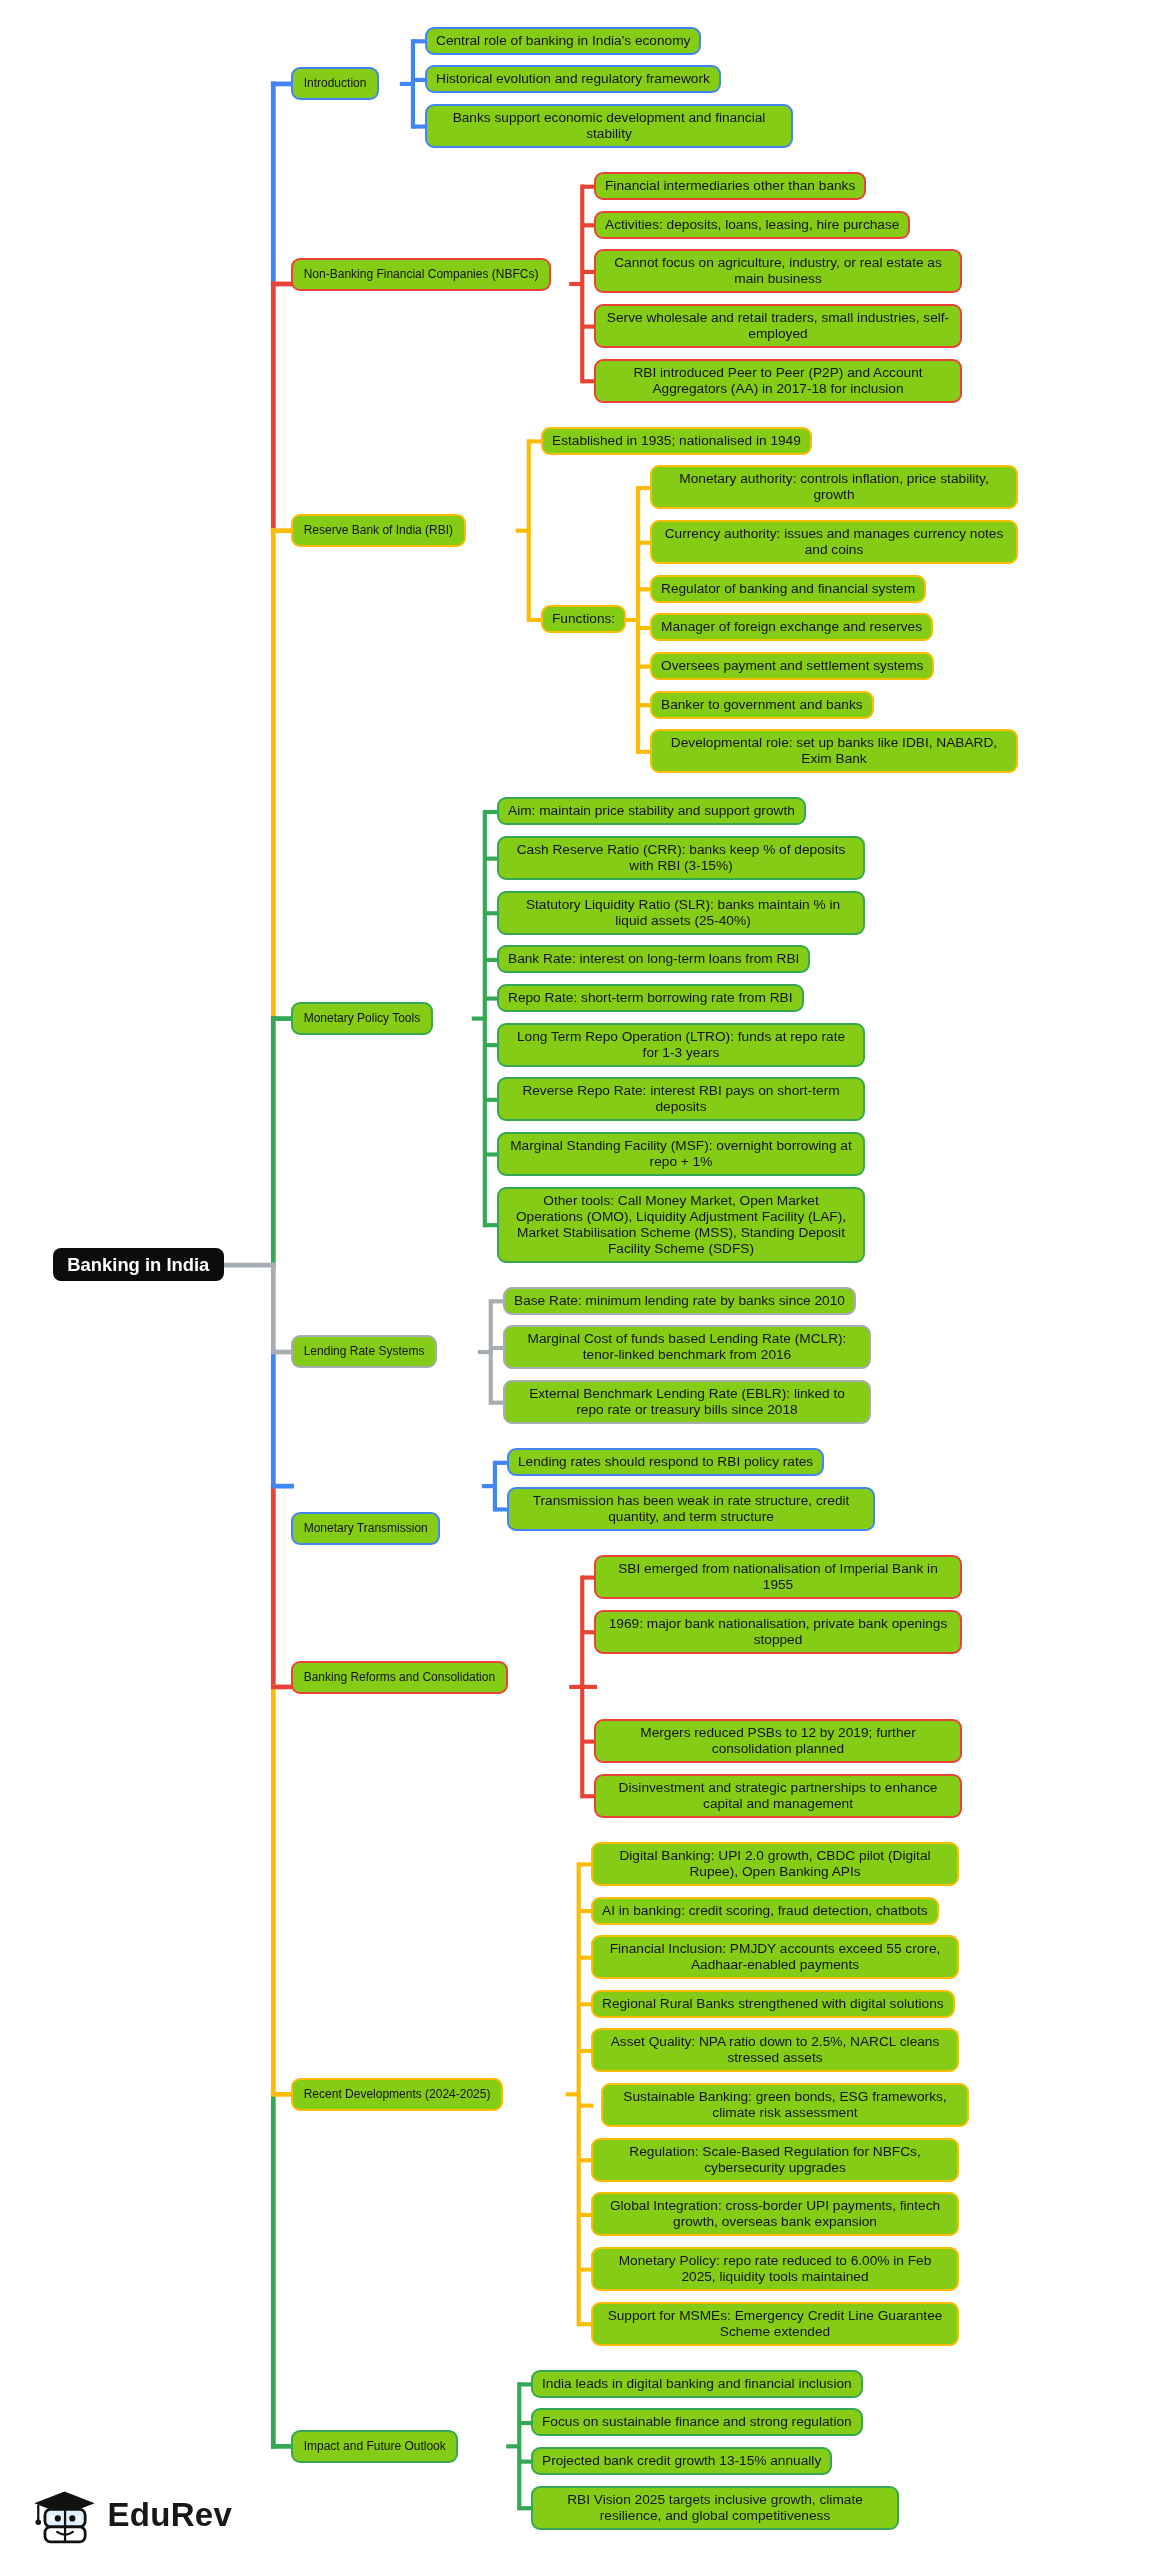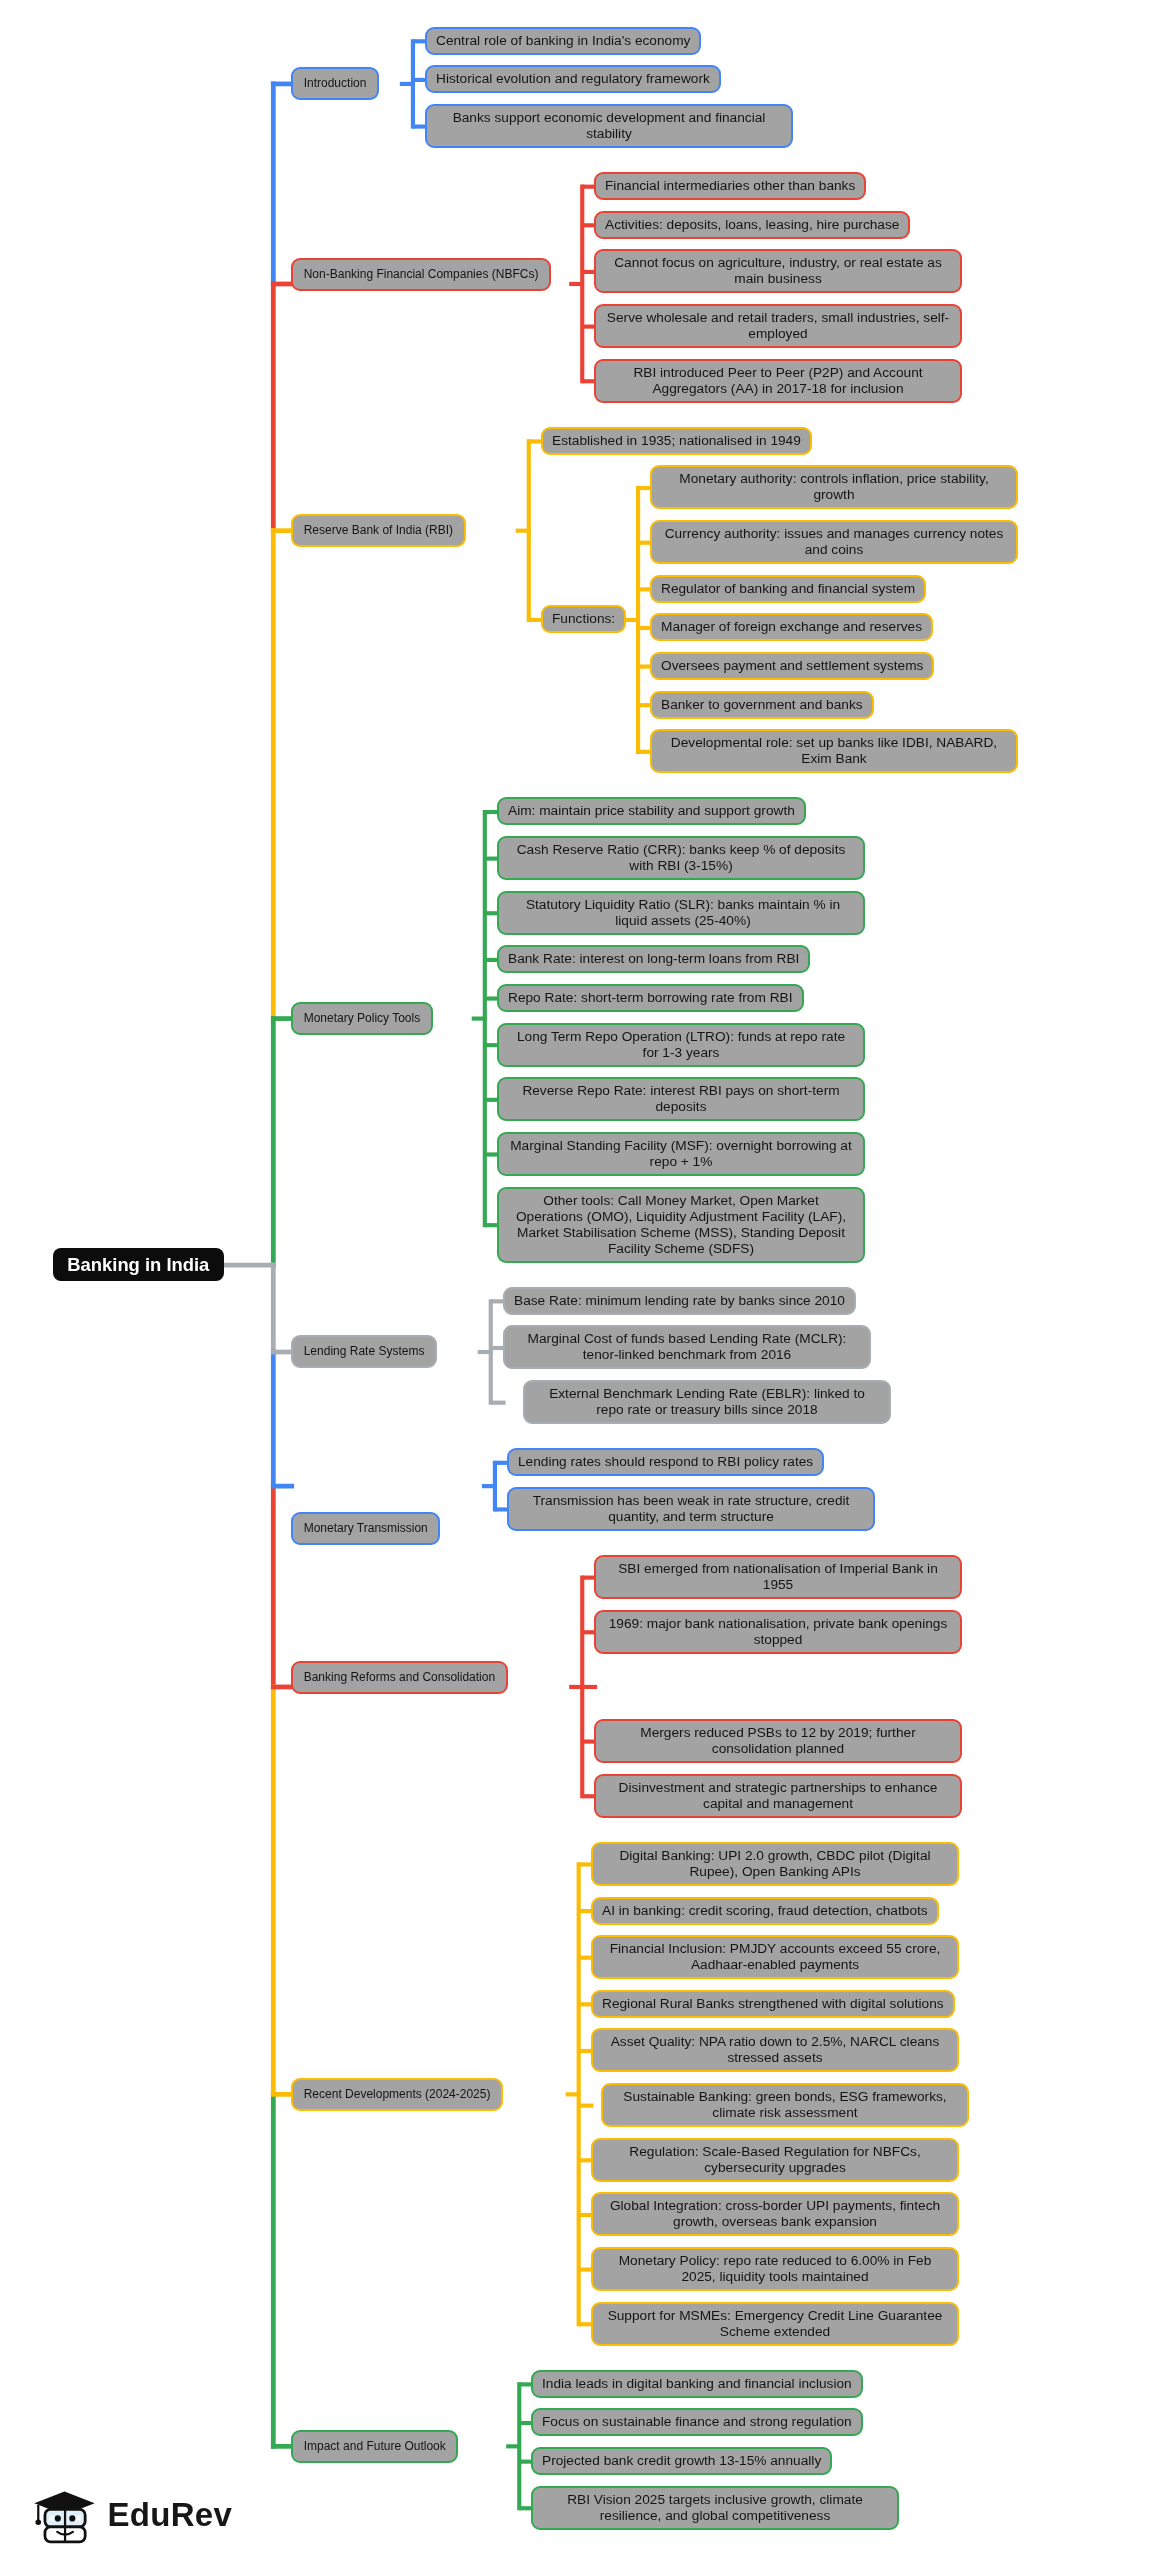--- a/index.html
+++ b/index.html
@@ -4,21 +4,21 @@
 <title>Banking in India</title>
 <style>
   html, body { margin:0; padding:0; background:#ffffff; }
   #canvas {
     position:relative; width:1152px; height:2576px; background:#ffffff;
     font-family:"Liberation Sans","DejaVu Sans",sans-serif; color:#151515;
     overflow:hidden;
   }
   #connectors { position:absolute; left:0; top:0; }
   .node {
-    position:absolute; background:#a3a3a3; box-sizing:border-box;
+    position:absolute; background:#84cc16; box-sizing:border-box;
     border:2.4px solid #999; border-radius:9px; text-align:center;
     white-space:normal;
   }
   .leaf, .sub {
     font-size:13.7px; line-height:16px; padding:4.2px 9px; max-width:368px;
   }
   .branch {
     font-size:12px; line-height:19px; padding:4.8px 10.7px; max-width:279px;
   }
   .root-node {
@@ -173,21 +173,21 @@
     <div class="node leaf" style="border-color: rgb(52, 168, 83); left: 497px; top: 891px; padding-left: 13px;">Statutory Liquidity Ratio (SLR): banks maintain % in liquid assets (25-40%)</div>
     <div class="node leaf" style="border-color: rgb(52, 168, 83); left: 497px; top: 945px;">Bank Rate: interest on long-term loans from RBI</div>
     <div class="node leaf" style="border-color: rgb(52, 168, 83); left: 497px; top: 984px;">Repo Rate: short-term borrowing rate from RBI</div>
     <div class="node leaf" style="border-color: rgb(52, 168, 83); left: 497px; top: 1023px;">Long Term Repo Operation (LTRO): funds at repo rate for 1-3 years</div>
     <div class="node leaf" style="border-color: rgb(52, 168, 83); left: 497px; top: 1077px;">Reverse Repo Rate: interest RBI pays on short-term deposits</div>
     <div class="node leaf" style="border-color: rgb(52, 168, 83); left: 497px; top: 1132px;">Marginal Standing Facility (MSF): overnight borrowing at repo + 1%</div>
     <div class="node leaf" style="border-color: rgb(52, 168, 83); left: 497px; top: 1187px;">Other tools: Call Money Market, Open Market Operations (OMO), Liquidity Adjustment Facility (LAF), Market Stabilisation Scheme (MSS), Standing Deposit Facility Scheme (SDFS)</div>
     <div class="node branch" style="border-color: rgb(167, 173, 179); left: 291px; top: 1335px;">Lending Rate Systems</div>
     <div class="node leaf" style="border-color: rgb(167, 173, 179); left: 503px; top: 1287px;">Base Rate: minimum lending rate by banks since 2010</div>
     <div class="node leaf" style="border-color: rgb(167, 173, 179); left: 503px; top: 1325px;">Marginal Cost of funds based Lending Rate (MCLR): tenor-linked benchmark from 2016</div>
-    <div class="node leaf" style="border-color: rgb(167, 173, 179); left: 503px; top: 1380px; margin-left: 20px;">External Benchmark Lending Rate (EBLR): linked to repo rate or treasury bills since 2018</div>
+    <div class="node leaf" style="border-color: rgb(167, 173, 179); left: 503px; top: 1380px;">External Benchmark Lending Rate (EBLR): linked to repo rate or treasury bills since 2018</div>
     <div class="node branch" style="border-color: rgb(66, 133, 244); left: 291px; top: 1512px;">Monetary Transmission</div>
     <div class="node leaf" style="border-color: rgb(66, 133, 244); left: 507px; top: 1448px;">Lending rates should respond to RBI policy rates</div>
     <div class="node leaf" style="border-color: rgb(66, 133, 244); left: 507px; top: 1487px;">Transmission has been weak in rate structure, credit quantity, and term structure</div>
     <div class="node branch" style="border-color: rgb(234, 67, 53); left: 291px; top: 1661px;">Banking Reforms and Consolidation</div>
     <div class="node leaf" style="border-color: rgb(234, 67, 53); left: 594px; top: 1555px;">SBI emerged from nationalisation of Imperial Bank in 1955</div>
     <div class="node leaf" style="border-color: rgb(234, 67, 53); left: 594px; top: 1610px;">1969: major bank nationalisation, private bank openings stopped</div>
     <div class="node leaf" style="border-color: rgb(234, 67, 53); left: 594px; top: 1719px;">Mergers reduced PSBs to 12 by 2019; further consolidation planned</div>
     <div class="node leaf" style="border-color: rgb(234, 67, 53); left: 594px; top: 1774px;">Disinvestment and strategic partnerships to enhance capital and management</div>
     <div class="node branch" style="border-color: rgb(251, 188, 5); left: 291px; top: 2078px;">Recent Developments (2024-2025)</div>
     <div class="node leaf" style="border-color: rgb(251, 188, 5); left: 591px; top: 1842px;">Digital Banking: UPI 2.0 growth, CBDC pilot (Digital Rupee), Open Banking APIs</div>

